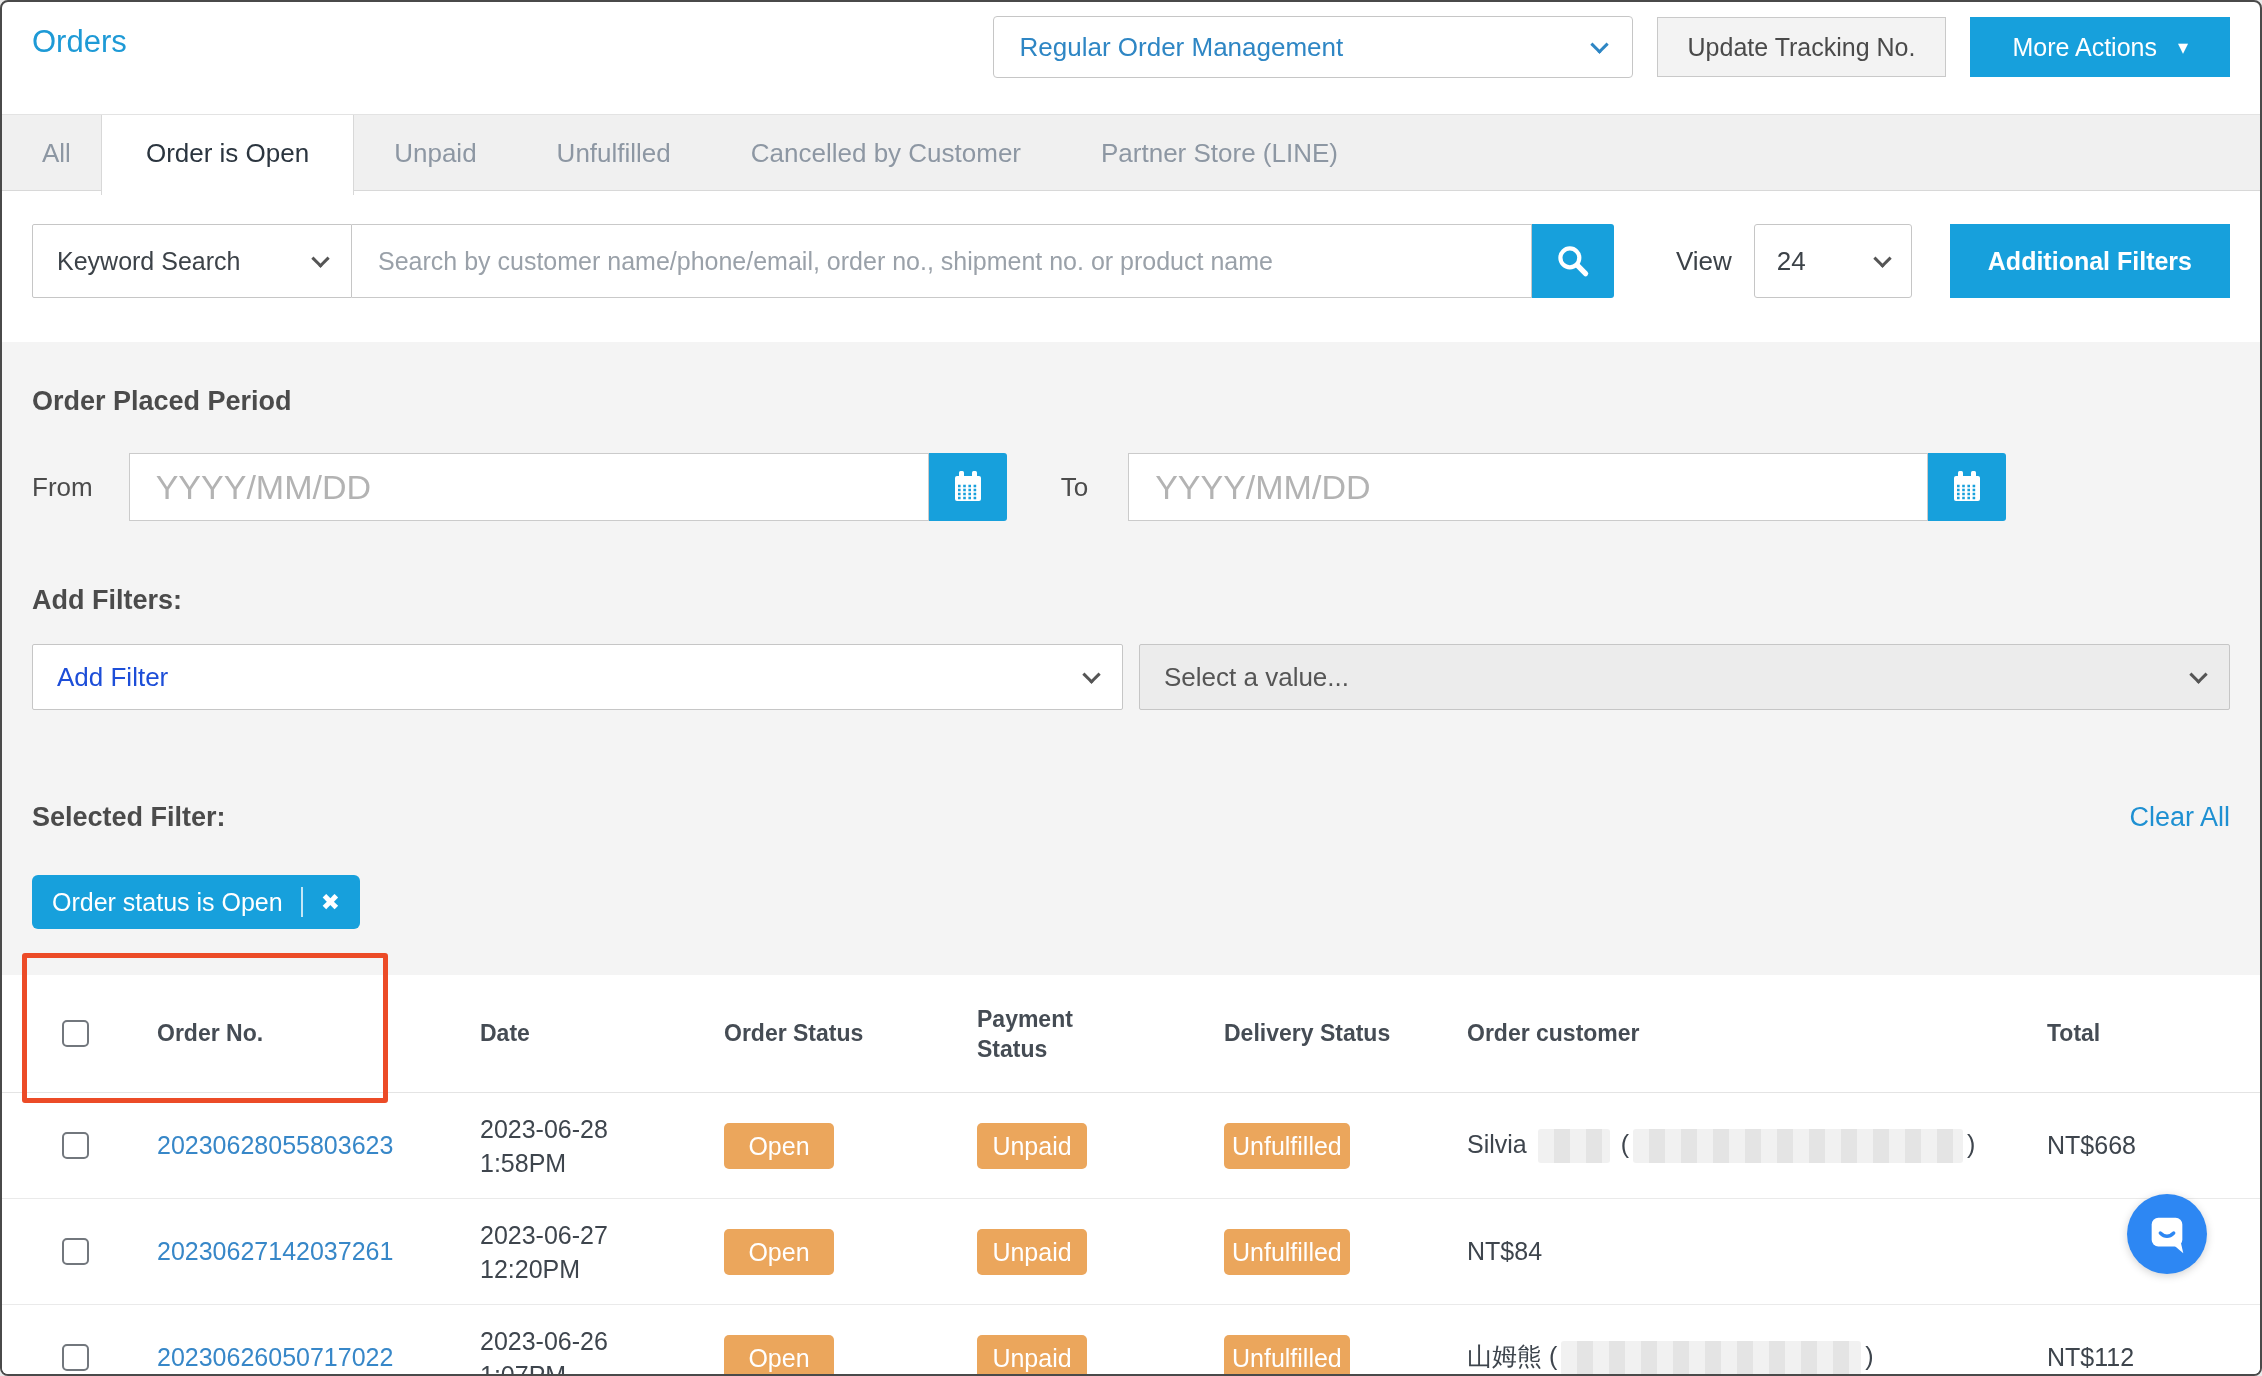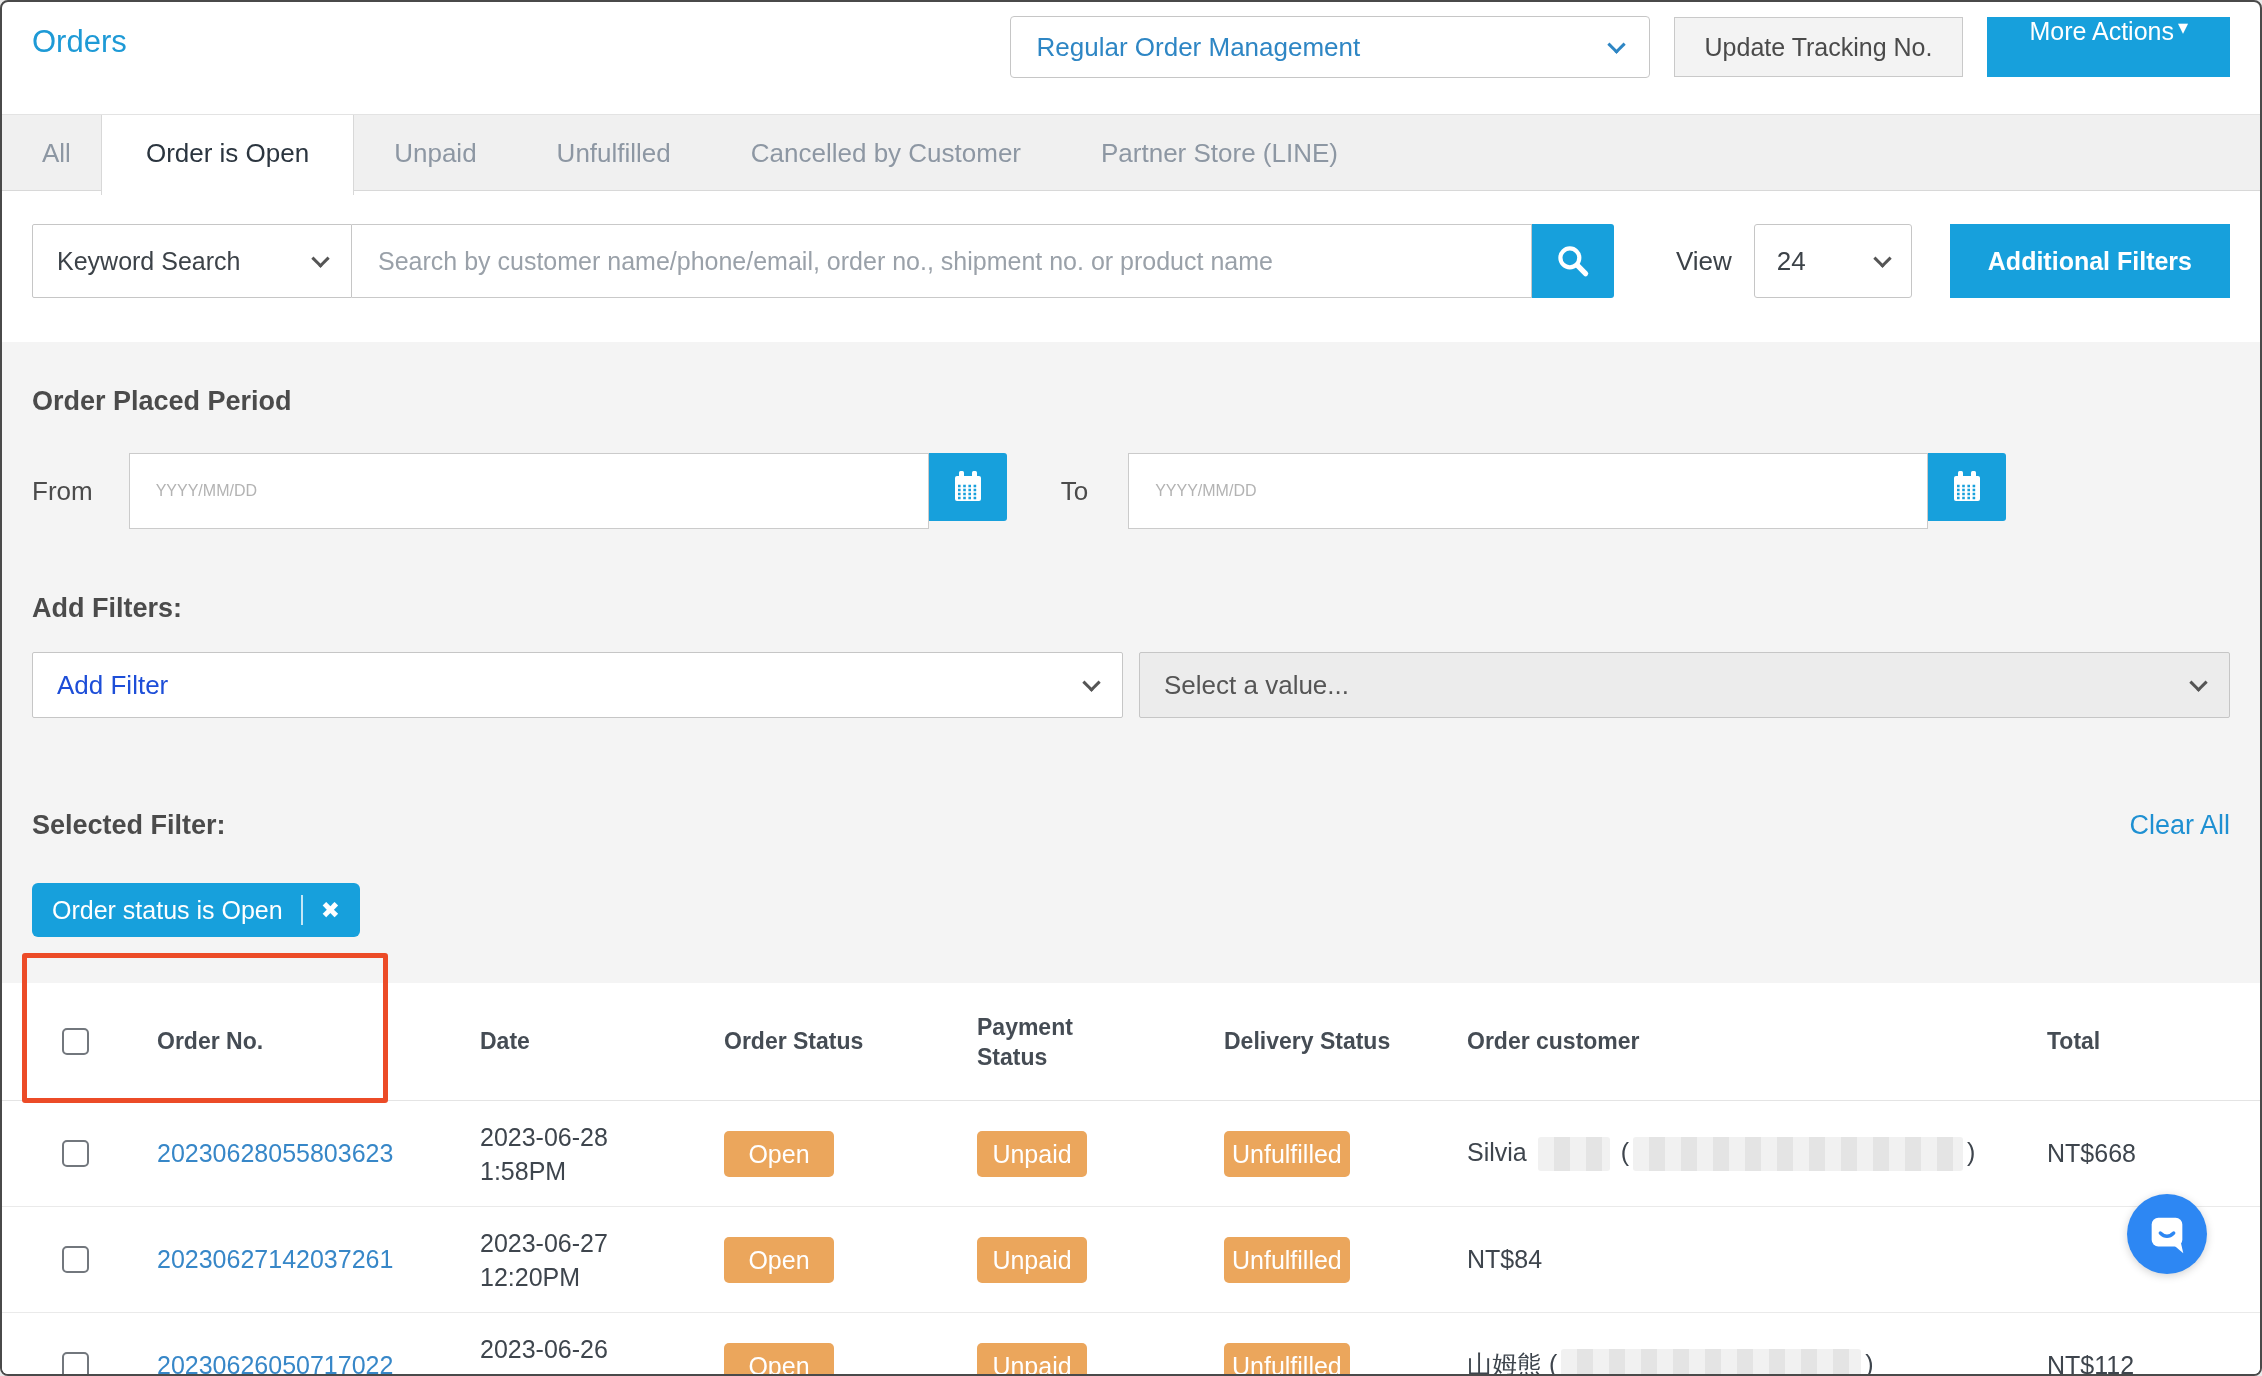--- a/index.html
+++ b/index.html
@@ -23,21 +23,21 @@
   .selectbox { display: flex; align-items: center; justify-content: space-between; background: #fff; border: 1px solid #c6c6c6; border-radius: 4px; cursor: pointer; }
   .selectbox .chev { width: 13px; height: 13px; border-right: 3px solid #555; border-bottom: 3px solid #555; transform: rotate(45deg) translate(-2px,-2px); flex: none; }
   .selectbox.blue-text span.val { color: #2e86c4; }
   .selectbox.blue-text .chev { border-color: #2e86c4; }
 
   .mgmt-select { width: 640px; height: 62px; padding: 0 26px; font-size: 26px; gap: 24px; }
 
   .btn { border: none; border-radius: 0; font-family: inherit; cursor: pointer; }
   .btn-ghost { height: 60px; padding: 0 30px; font-size: 25px; color: #4a4a4a; background: #f3f3f3; border: 1px solid #c9c9c9; }
   .btn-primary { background: #17a0dc; color: #fff; }
-  .more-actions { height: 60px; padding: 0 42px; font-size: 25px; display: flex; gap: 4px; }
+  .more-actions { height: 60px; padding: 0 42px; font-size: 25px; display: flex; align-items: center; gap: 21px; }
   .caret-icon { font-size: 20px; line-height: 1; }
 
   
   .tabs { height: 77px; background: #f0f0f0; border-top: 1px solid #e3e3e3; border-bottom: 1px solid #d8d8d8; display: flex; padding-left: 10px; }
   .tab { line-height: 76px; padding: 0 40px; font-size: 26px; color: #8d97a3; cursor: pointer; white-space: nowrap; }
   .tab.first { padding: 0 30px; }
   .tab.active { background: #fff; color: #2b353f; border-left: 1px solid #d8d8d8; border-right: 1px solid #d8d8d8; height: 80px; margin-bottom: -3px; position: relative; z-index: 2; padding: 0 44px; }
 
   
   .search-row { display: flex; align-items: center; margin: 33px 30px 0 30px; }
@@ -50,21 +50,21 @@
   .additional-filters { height: 74px; padding: 0 38px; font-size: 25px; margin-left: 38px; flex: none; font-weight: bold; }
 
   
   .filter-panel { margin-top: 44px; background: #f4f4f4; padding: 44px 30px 46px 30px; }
   .panel-heading { font-size: 27px; font-weight: bold; color: #4b4b4b; }
   .period-row { display: flex; align-items: center; margin-top: 36px; }
   .date-label { font-size: 26px; color: #4b4b4b; flex: none; }
   .date-label.from { margin-right: 36px; }
   .date-label.to { margin: 0 40px 0 54px; }
   .date-field { display: flex; flex: none; }
-  .date-input { width: 800px; height: 76px; border: 1px solid #cbcbcb; padding: 0 26px; font-size: 16px; color: #333; font-family: inherit; outline: none; background: #fff; }
+  .date-input { width: 800px; height: 68px; border: 1px solid #cbcbcb; padding: 0 26px; font-size: 34px; color: #333; font-family: inherit; outline: none; background: #fff; }
   .date-input::placeholder { color: #b3b3b3; }
   .cal-btn { width: 78px; height: 68px; border-radius: 0 3px 3px 0; display: flex; align-items: center; justify-content: center; flex: none; }
 
   .addfilters-title { margin-top: 64px; }
   .addfilter-row { display: flex; gap: 16px; margin-top: 28px; }
   .addfilter-select { flex: 1; height: 66px; padding: 0 24px; font-size: 26px; color: #1d4ed8; border-radius: 2px; }
   .value-select { background: #ececec; color: #555; }
 
   .selected-row { display: flex; justify-content: space-between; align-items: center; margin-top: 92px; }
   .clear-all { font-size: 27px; color: #1e90d2; text-decoration: none; cursor: pointer; }

